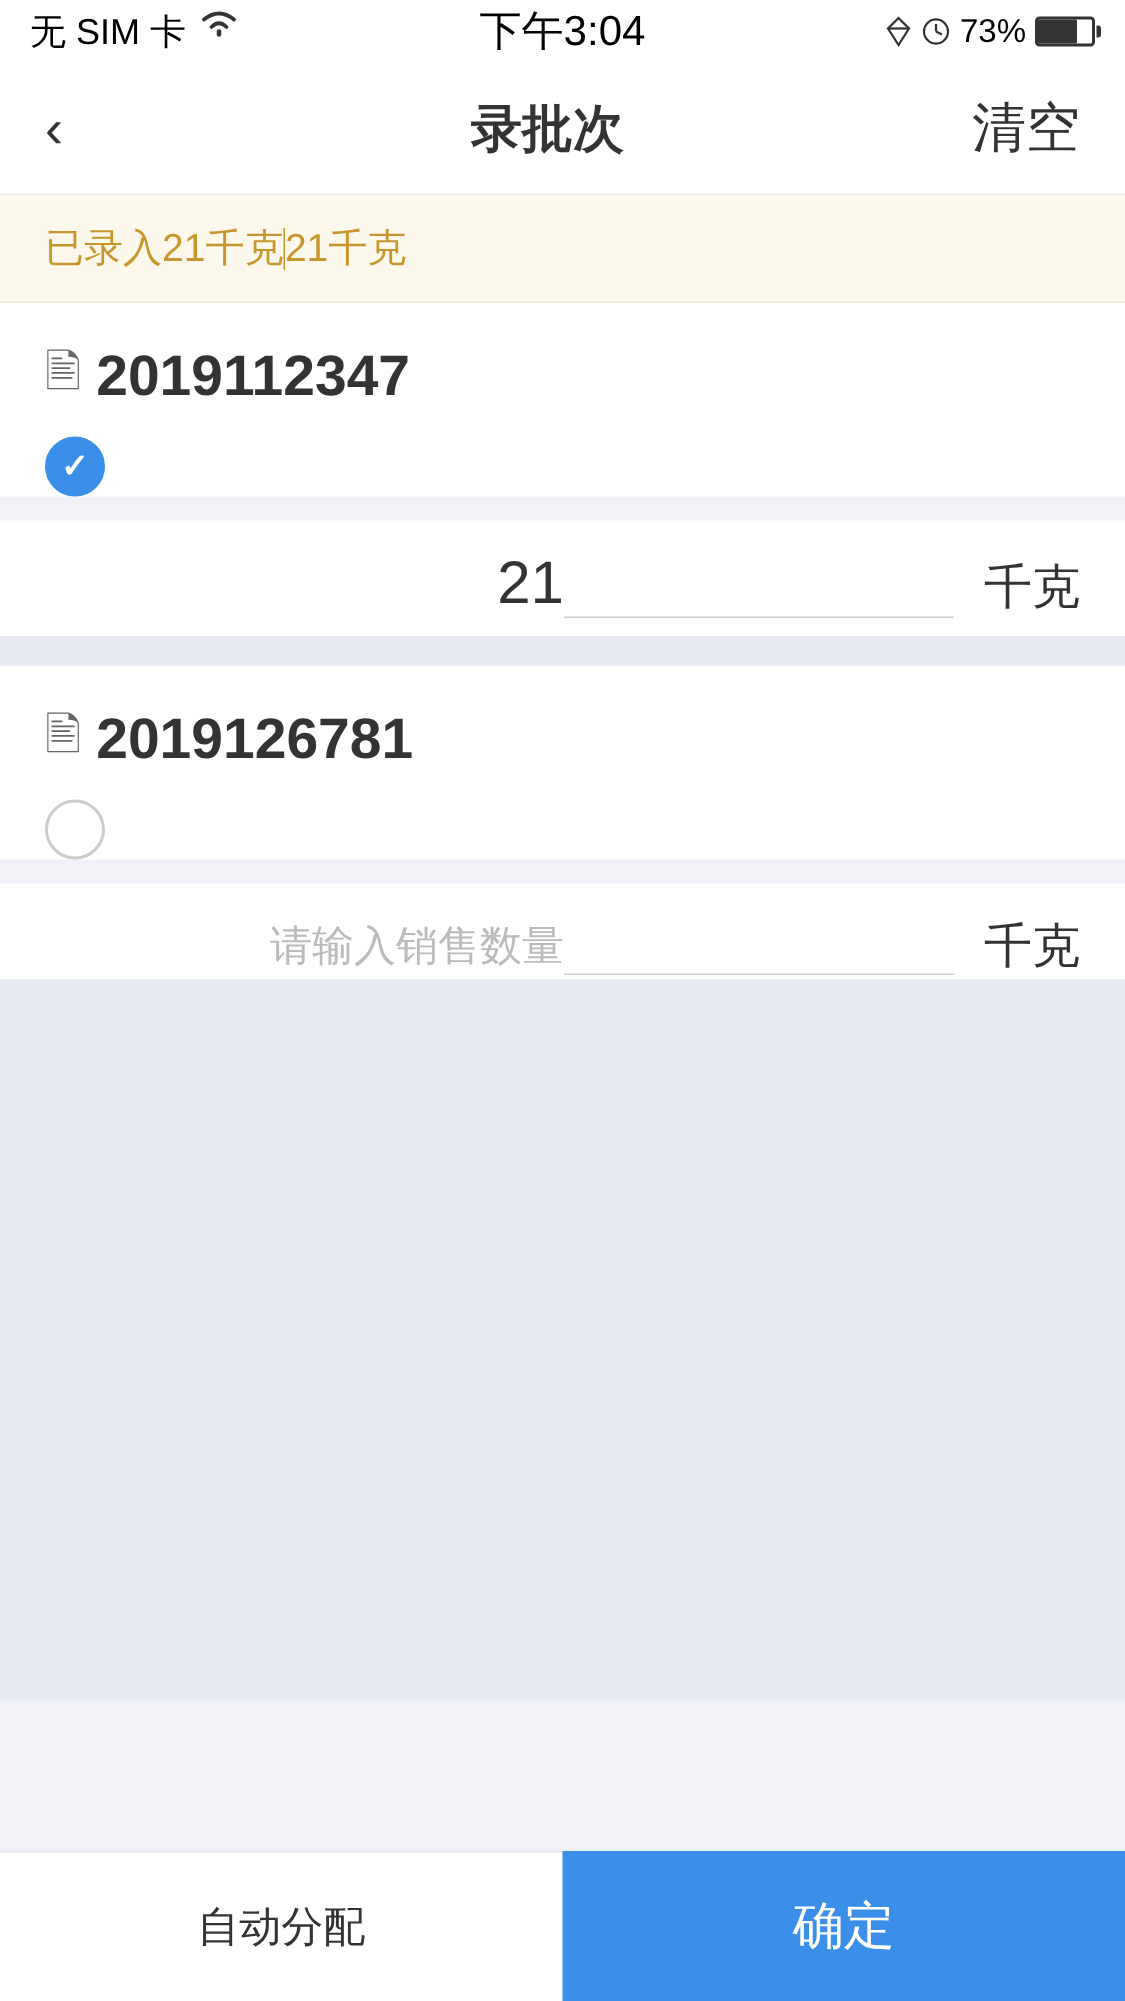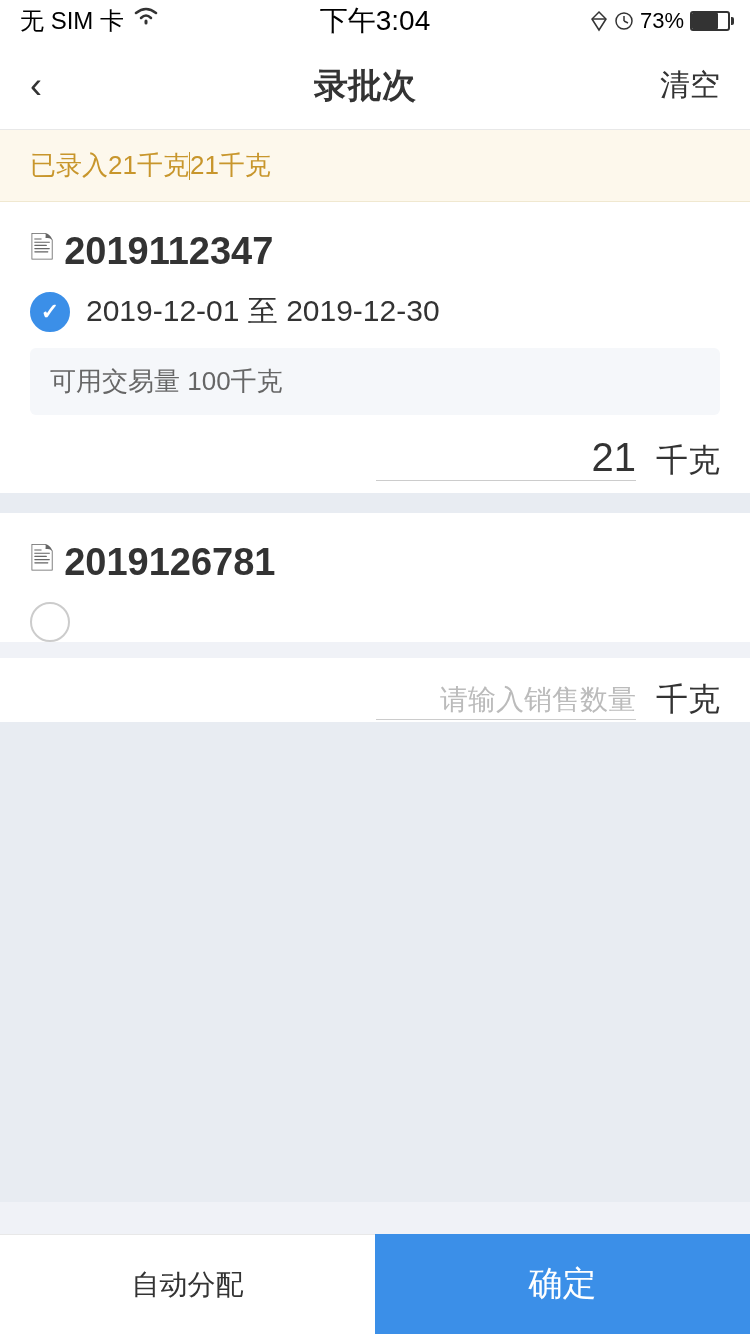--- a/index.html
+++ b/index.html
@@ -82,21 +82,21 @@
       color: #333;
       cursor: pointer;
       width: 60px;
     }
     .nav-title {
       font-size: 34px;
       font-weight: 600;
       color: #333;
     }
     .nav-action {
-      font-size: 30px;
+      font-size: 36px;
       color: #333;
       cursor: pointer;
       width: 80px;
       text-align: right;
     }
 
     
     .info-banner {
       background: #fdf8ec;
       padding: 18px 30px;
@@ -206,21 +206,20 @@
     }
     .quantity-display {
       display: flex;
       align-items: baseline;
       justify-content: flex-end;
       padding: 10px 0;
       gap: 20px;
     }
     .qty-line-wrapper {
       display: flex;
-      flex-direction: column;
       align-items: flex-end;
       text-align: right;
     }
 
     
     .section-separator {
       height: 20px;
       background: #e8ecf2;
     }
 
@@ -326,23 +325,21 @@
   <span class="info-value">21千克</span>
 </div>
 
 <div class="batch-item">
   <div class="batch-header">
     <span class="batch-icon">🖹</span>
     <span class="batch-id">2019112347</span>
   </div>
   <div class="batch-date-row">
     <div class="radio-circle checked"></div>
-    <span class="batch-date">2019-12-01 至 2019-12-30</span>
-  </div>
-  <div class="batch-capacity">可用交易量 100千克</div>
+  </div>
 </div>
 
 <div class="quantity-section">
   <div class="quantity-display">
     <div class="qty-line-wrapper">
       <span class="quantity-value">21</span>
       <div class="quantity-underline"></div>
     </div>
     <span class="quantity-unit">千克</span>
   </div>

